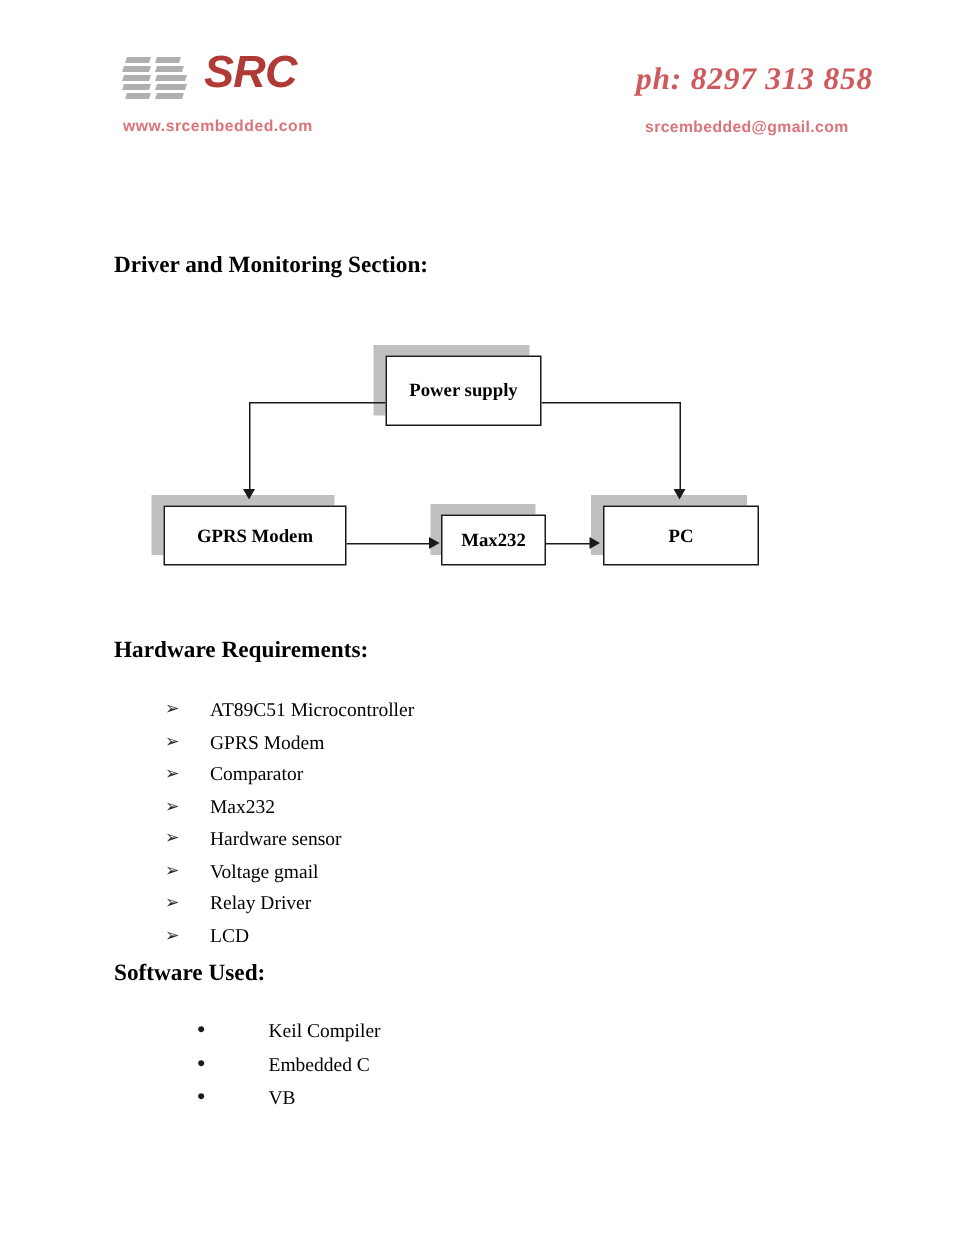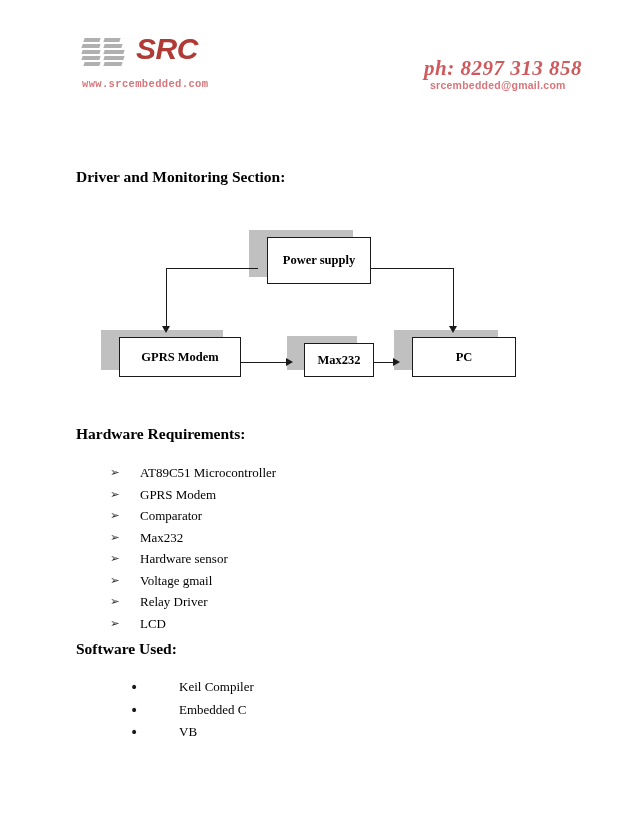--- a/index.html
+++ b/index.html
@@ -60,38 +60,37 @@
     font-style: italic;
     letter-spacing: -0.5px;
     color: #b03a35;
     line-height: 34px;
   }
 
   .site-url {
     position: absolute;
     left: 82px;
     top: 78px;
-    font-family: Liberation Mono, monospace;
+    font-family: Liberation Sans, sans-serif;
     font-size: 10.5px;
     font-weight: bold;
     letter-spacing: 0.35px;
     color: #d9757a;
   }
 
   .phone {
     position: absolute;
     left: 424px;
     top: 40px;
     font-family: "Liberation Serif", "DejaVu Serif", serif;
     font-size: 21px;
     font-weight: bold;
     font-style: italic;
     letter-spacing: 0.5px;
     color: #cf5a5e;
-    margin-top: 16px;
   }
 
   .email {
     position: absolute;
     left: 430px;
     top: 79px;
     font-family: "Liberation Sans", "DejaVu Sans", sans-serif;
     font-size: 10.5px;
     font-weight: bold;
     letter-spacing: 0.25px;
@@ -113,21 +112,20 @@
 
   .node {
     position: absolute;
     box-sizing: border-box;
     background: #ffffff;
     border: 1.3px solid #1a1a1a;
     display: flex;
     align-items: center;
     justify-content: center;
     z-index: 3;
-    margin-left: 10px;
   }
   .node span {
     font-family: "Liberation Serif", "DejaVu Serif", serif;
     font-size: 12.5px;
     font-weight: bold;
     color: #000000;
     white-space: nowrap;
   }
   .node-shadow {
     position: absolute;

